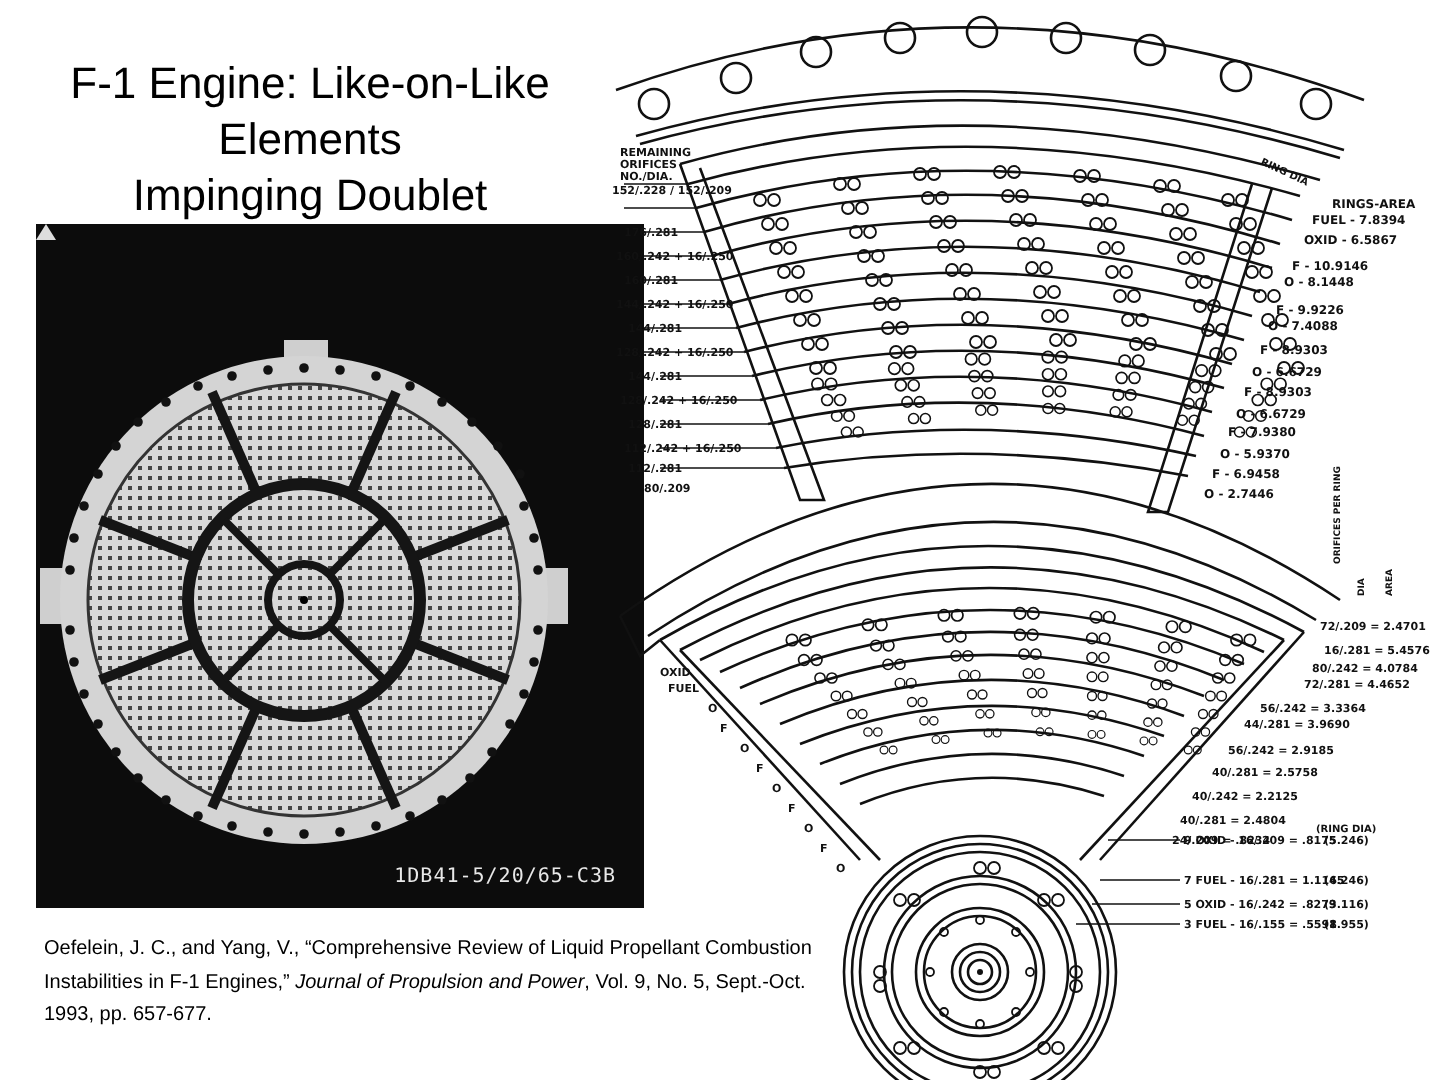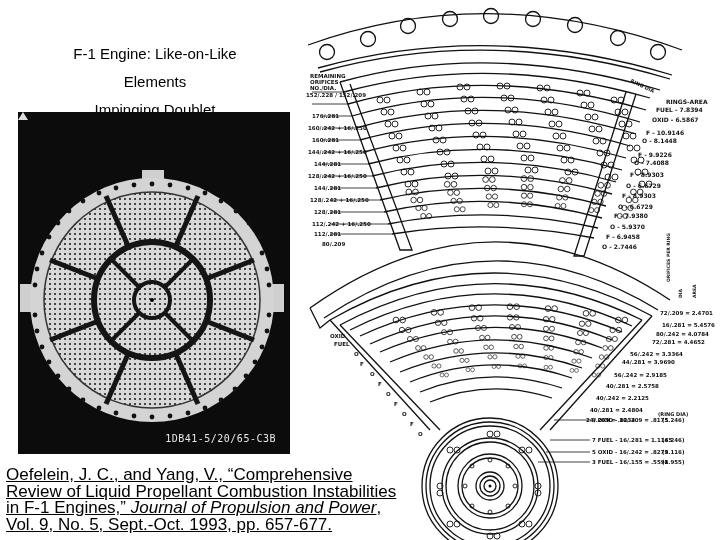--- a/index.html
+++ b/index.html
@@ -1,22 +1,22 @@
 <!DOCTYPE html>
 <html><head>
 <meta charset="utf-8">
 <style>
   html, body { margin:0; padding:0; background:#ffffff; }
   body { width:720px; height:540px; position:relative; overflow:hidden; font-family:"Liberation Sans", sans-serif; color:#000; }
-  .title { position:absolute; left:10px; top:40px; width:290px; text-align:center; font-size:15px; line-height:28px; }
-  .photo { position:absolute; left:18px; top:112px; width:272px; height:342px; background:#0c0c0c; overflow:hidden; }
+  .title { position:absolute; left:10px; top:28px; width:290px; text-align:center; font-size:22px; line-height:28px; }
+  .photo { position:absolute; left:18px; top:112px; width:272px; height:342px; background:#0c0c0c; overflow:hidden;padding-left:32px; }
   .photo svg { position:absolute; left:0; top:0; }
   .photo-caption { position:absolute; right:14px; bottom:10px; font-family:"DejaVu Sans Mono", monospace; font-size:10px; color:#e8e8e8; letter-spacing:0.5px; }
   .logo { position:absolute; left:12px; bottom:10px; width:10px; height:8px; }
-  .citation { position:absolute; left:6px; top:467px; width:400px; font-size:17px; line-height:16.5px;text-decoration:underline; }
+  .citation { position:absolute; left:22px; top:467px; width:400px; font-size:10px; line-height:16.5px; }
   .citation i { font-style:italic; }
   .diagram { position:absolute; left:300px; top:0; width:420px; height:540px; }
   .lbl { font-family:"DejaVu Sans", sans-serif; font-weight:bold; fill:#111; }
 </style>
 </head>
 <body>
 
 <div class="title">
   <div>F-1 Engine: Like-on-Like</div>
   <div>Elements</div>

